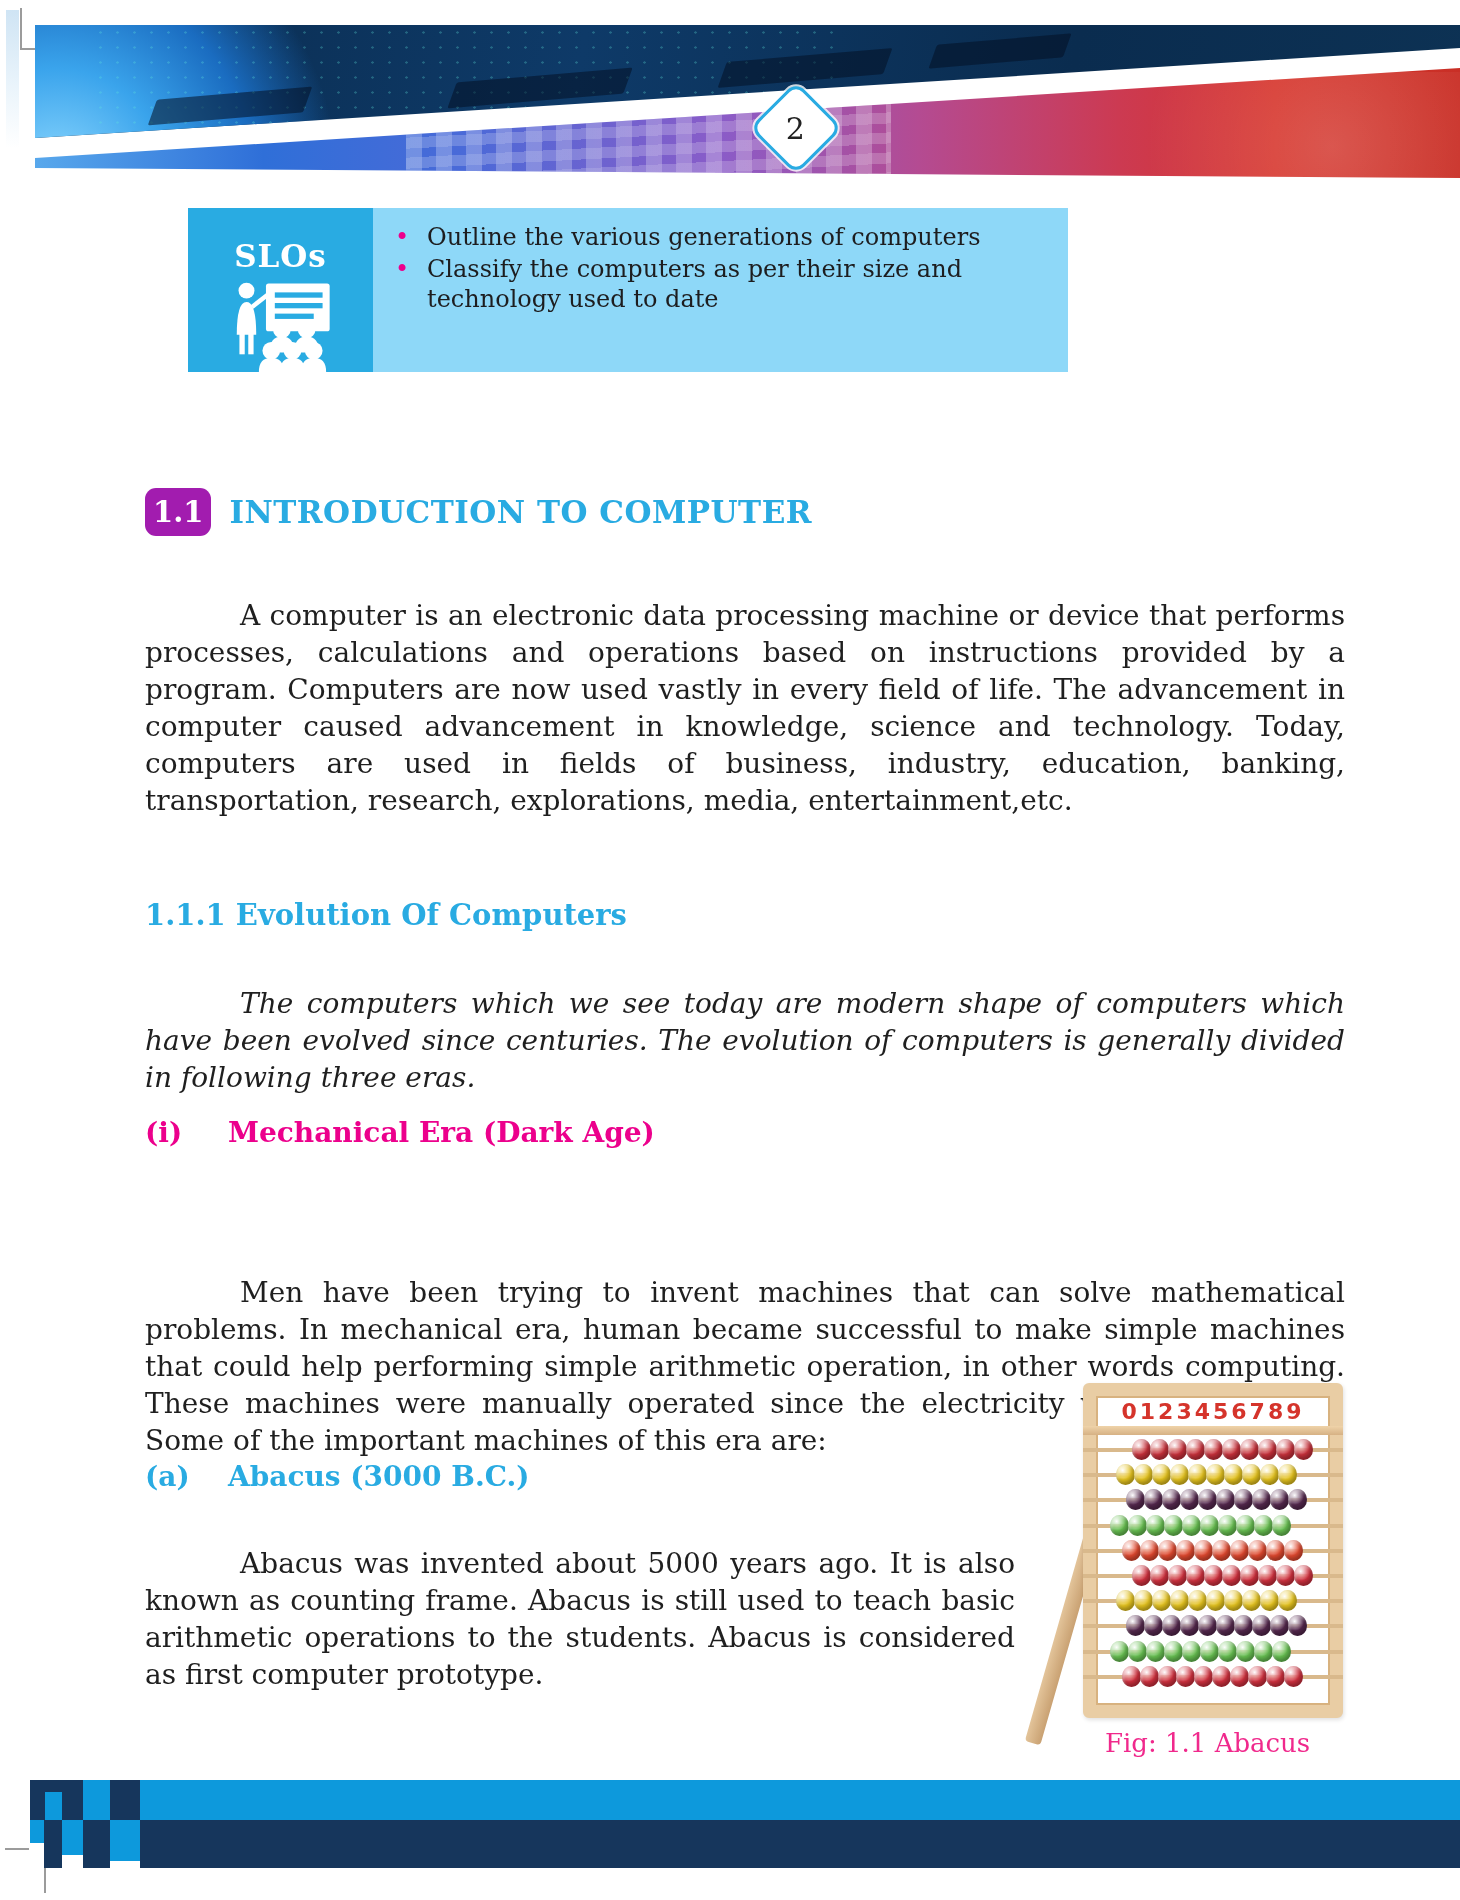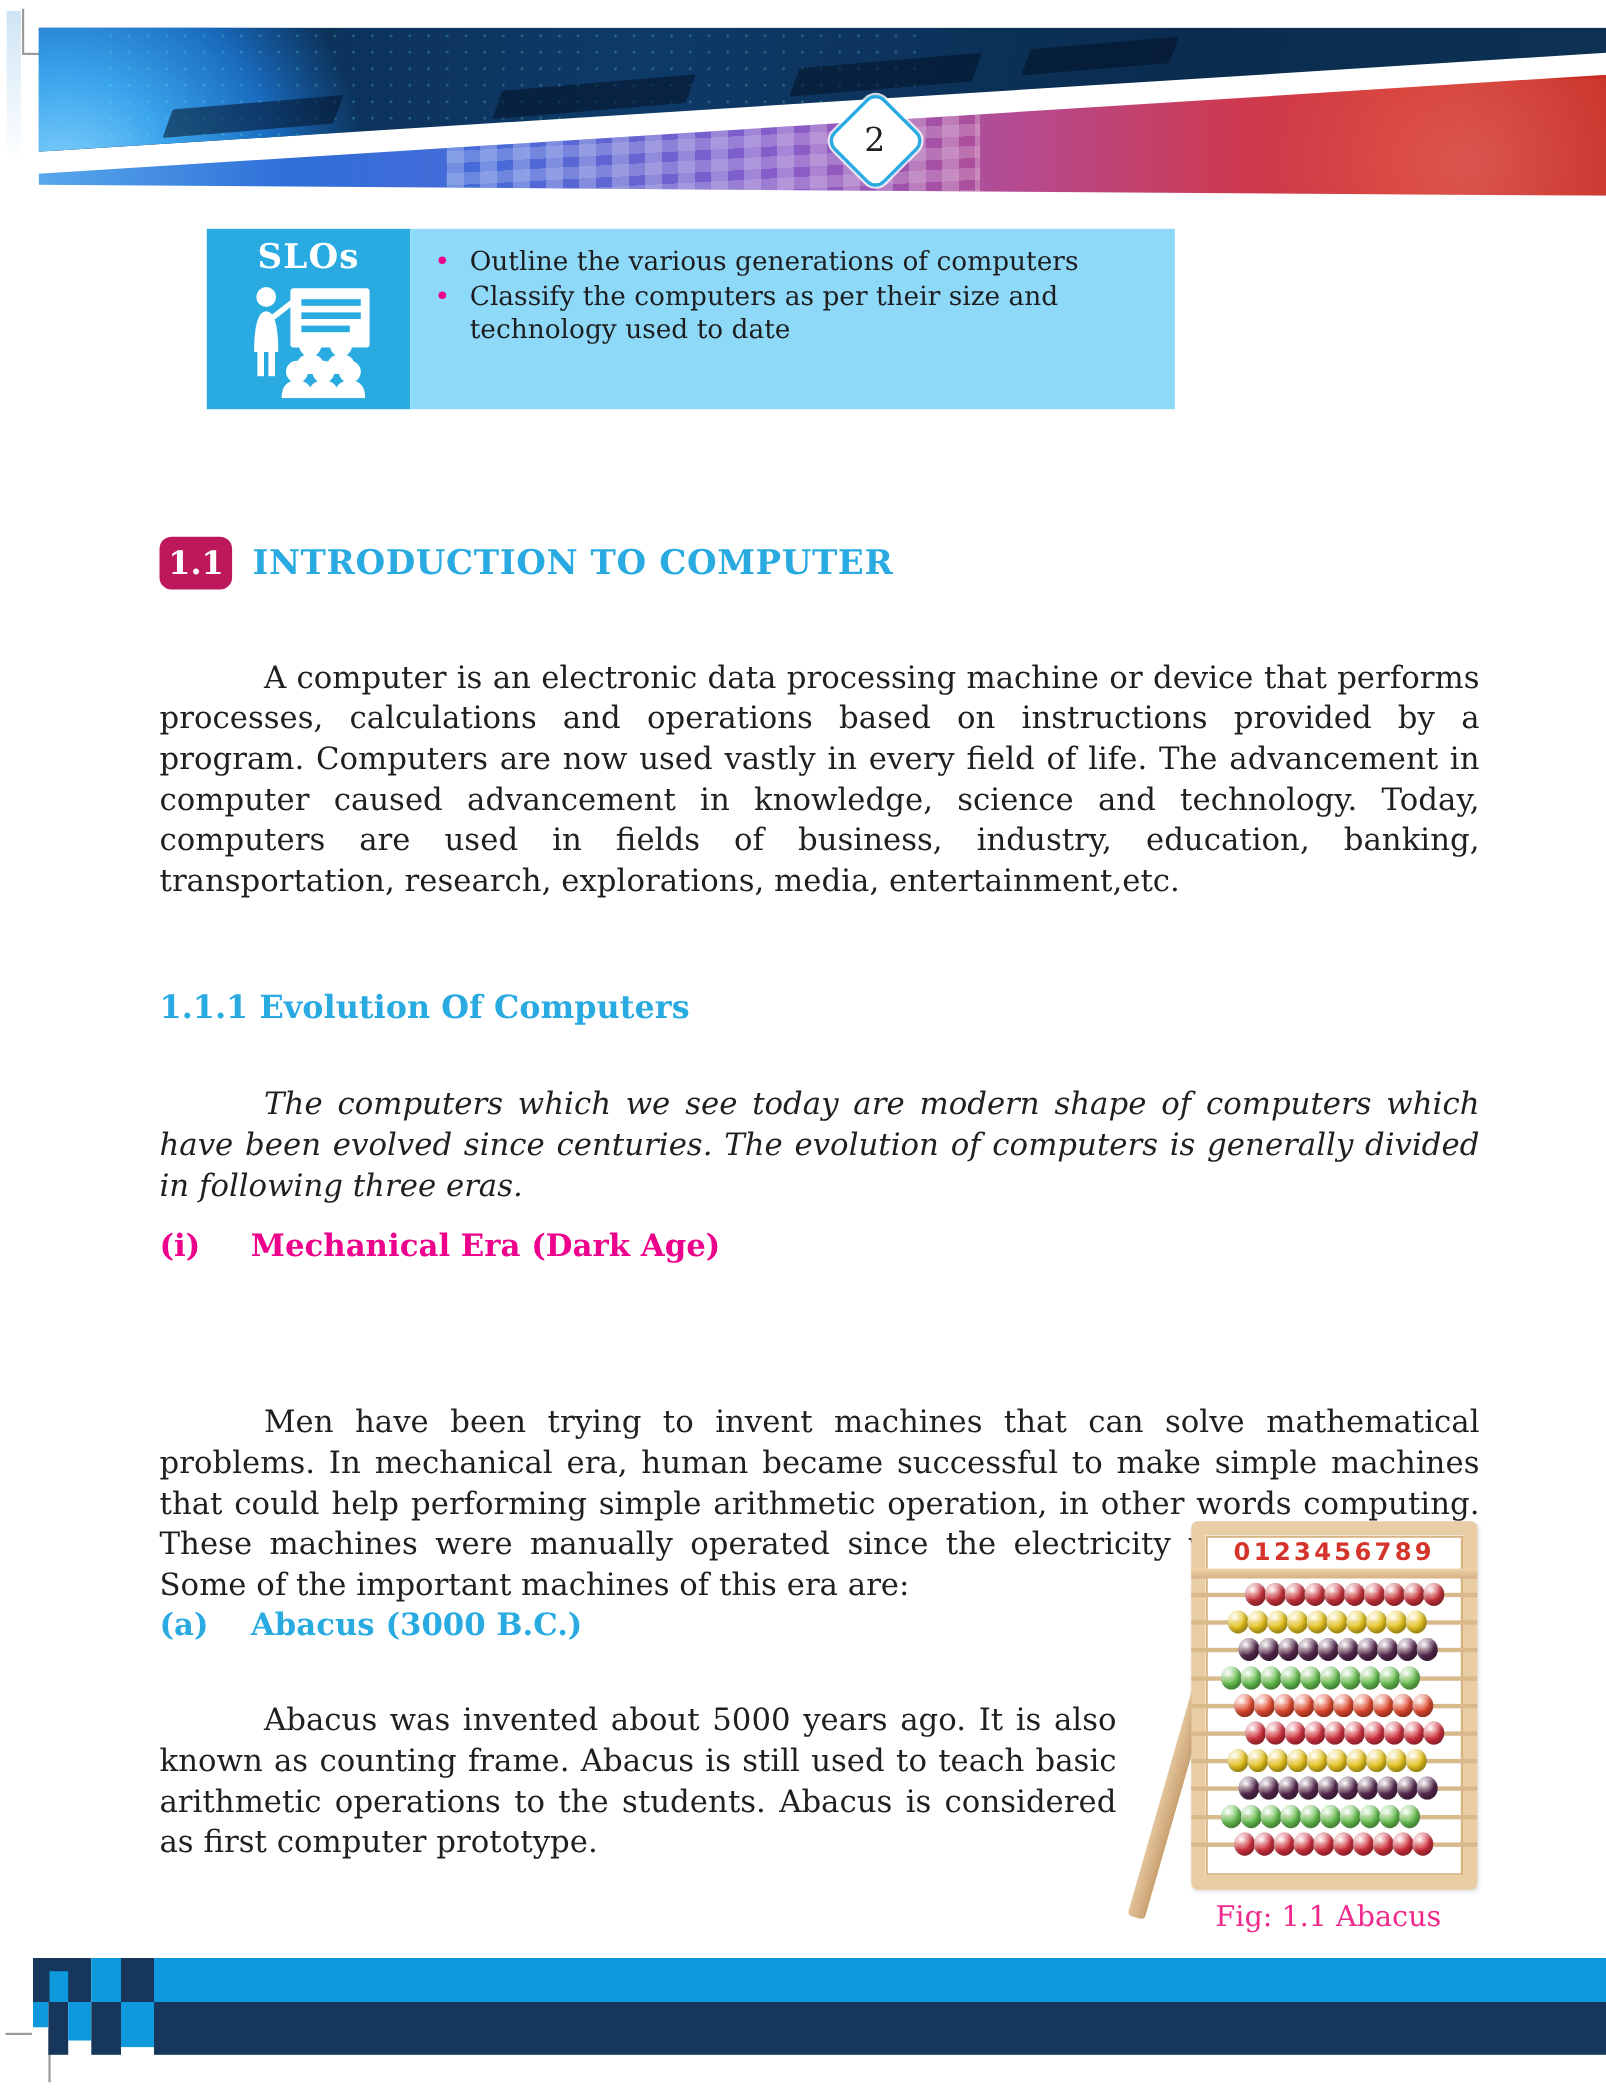--- a/index.html
+++ b/index.html
@@ -38,31 +38,31 @@
                      repeating-linear-gradient(0deg, rgba(255,255,255,.4) 0 11px, transparent 11px 20px); }
   .band-bottom .glow { position:absolute; right:0; top:30%; width:30%; height:80%; opacity:.35;
     background:radial-gradient(circle at 70% 60%, rgba(255,255,255,.5), transparent 60%); }
   .page-diamond { position:absolute; left:728px; top:70px; width:66px; height:66px; background:#fff;
     border:3px solid #29ABE2; border-radius:12px; transform:rotate(45deg); display:flex; align-items:center; justify-content:center;
     box-shadow:0 0 0 2px rgba(255,255,255,.8); }
   .page-diamond span { transform:rotate(-45deg); font-size:30px; color:#222; }
 
   
   .slos { position:absolute; left:188px; top:208px; width:880px; height:164px; display:flex; }
-  .slos-left { width:185px; background:#29ABE2; color:#fff; display:flex; flex-direction:column; align-items:center; padding-top:8px; }
+  .slos-left { width:185px; background:#29ABE2; color:#fff; display:flex; flex-direction:column; align-items:center; padding-top:30px; }
   .slos-left .slos-label { font-weight:bold; font-size:31px; letter-spacing:1px; }
   .slos-left svg { margin-top:6px; }
   .slos-right { flex:1; background:#8ED8F8; padding:14px 20px 10px 8px; }
   .slos-right ul { list-style:none; }
   .slos-right li { position:relative; padding-left:46px; font-size:24px; line-height:30px; color:#1d1d1f; margin-bottom:2px; }
   .slos-right li::before { content:"•"; position:absolute; left:14px; top:0; color:#EC008C; font-size:24px; }
 
   
   .sec-head { position:absolute; left:145px; top:488px; display:flex; align-items:center; gap:18px; }
-  .sec-badge { min-width:66px; height:48px; background:#be185d; border-radius:11px; color:#fff;
+  .sec-badge { min-width:66px; height:48px; background:#a21caf; border-radius:11px; color:#fff;
     font-weight:bold; font-size:29px; display:flex; align-items:center; justify-content:center; padding:0 8px; }
   .sec-title { color:#29ABE2; font-weight:bold; font-size:31px; letter-spacing:.5px; }
   .sub-head { position:absolute; left:145px; top:898px; color:#29ABE2; font-weight:bold; font-size:29px; }
   .list-head { position:absolute; left:145px; display:flex; font-weight:bold; font-size:28px; }
   .list-head .num { width:83px; }
   .head-mech { top:1116px; color:#EC008C; }
   .head-abacus { top:1460px; color:#29ABE2; }
 
   
   .para { position:absolute; left:145px; width:1200px; font-size:28px; line-height:37px;

